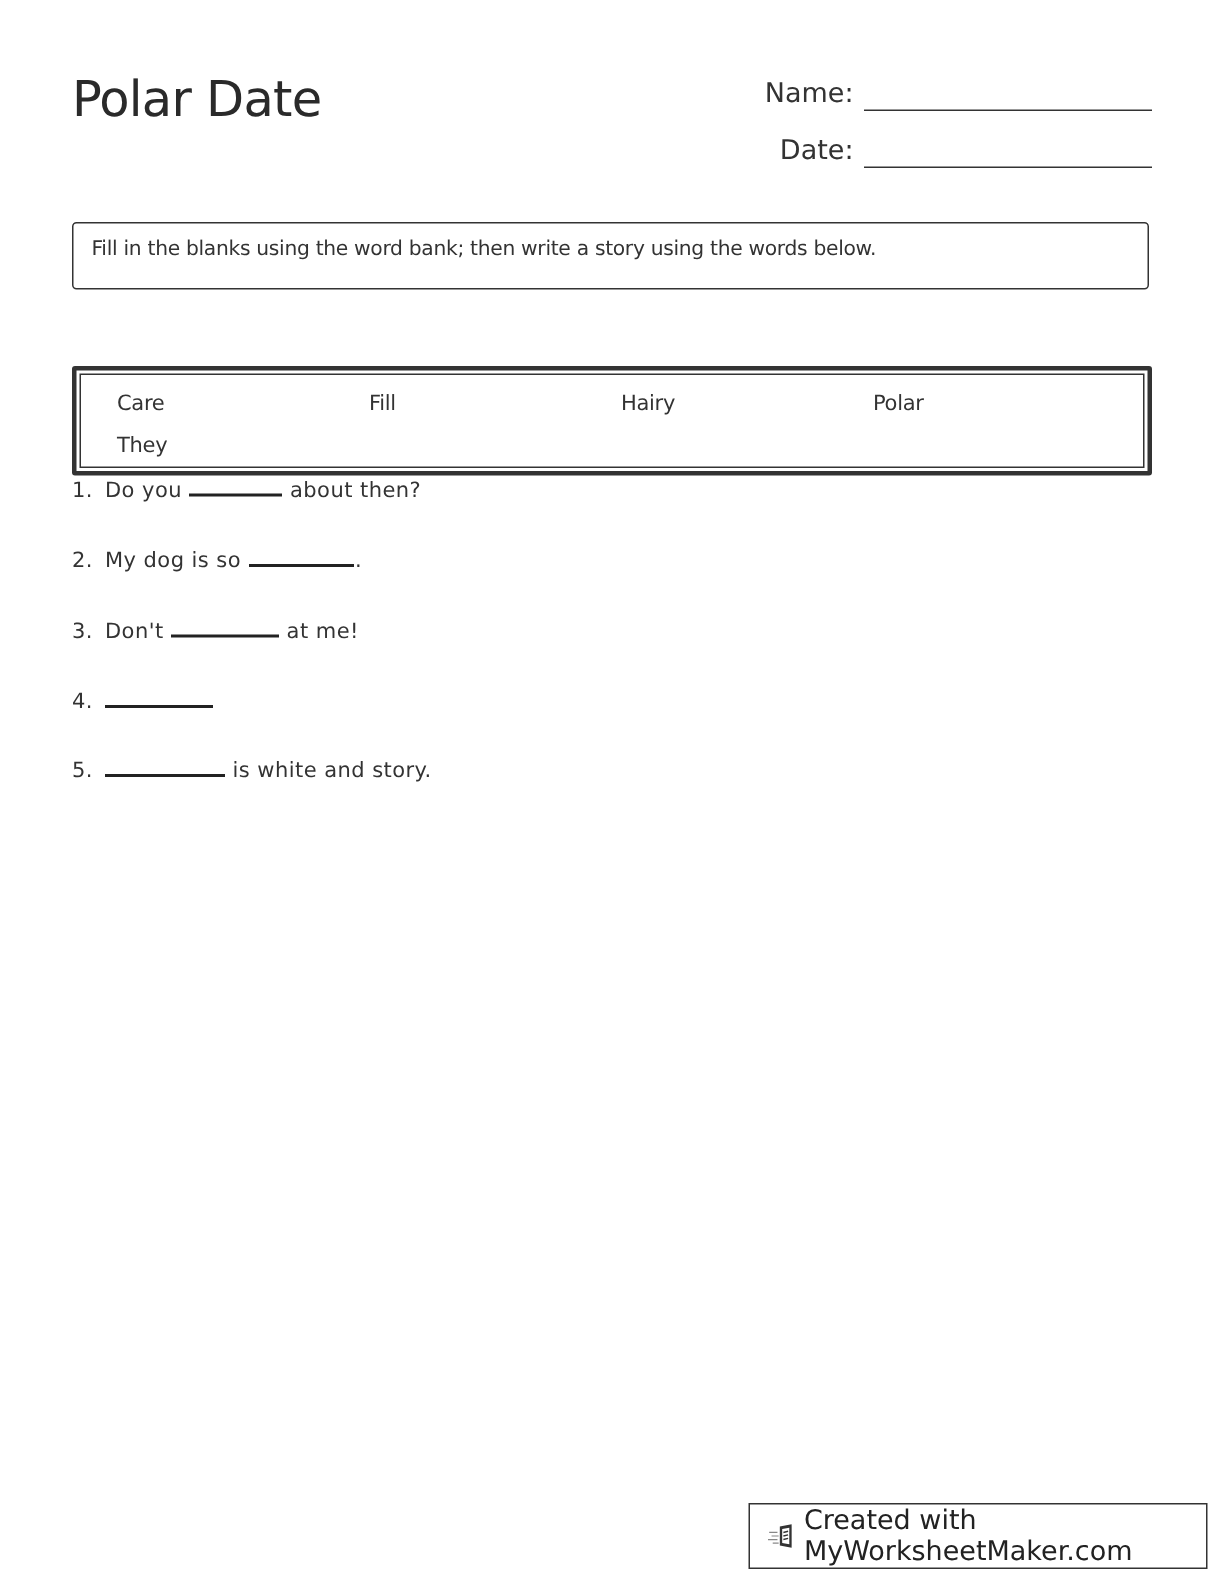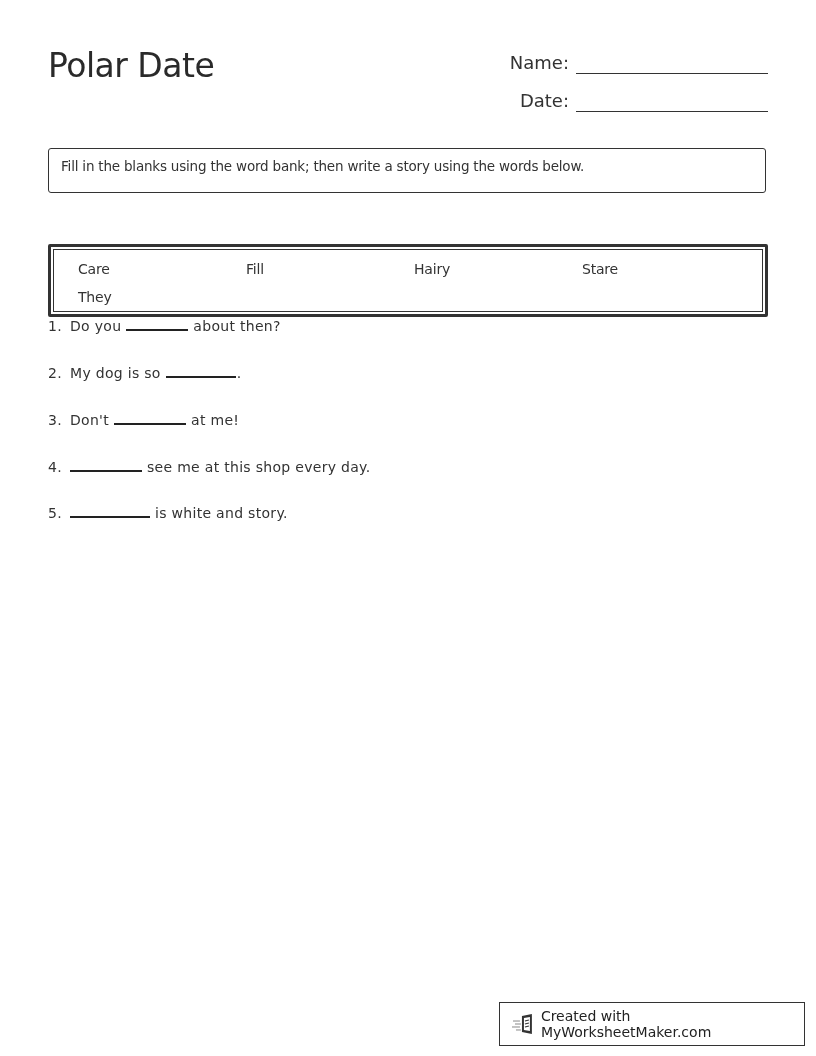--- a/index.html
+++ b/index.html
@@ -40,21 +40,21 @@
   }
   .qnum { display: inline-block; width: 22px; }
   .blank {
     display: inline-block; border-bottom: 2px solid #222; height: 14px;
     margin: 0 5px; vertical-align: baseline;
   }
   .footer {
     position: absolute; left: 499px; top: 1002px; width: 306px; height: 44px;
     border: 1px solid #333; box-sizing: border-box;
     display: flex; align-items: center; padding-left: 12px;
-    font-size: 14px; color: #222;
+    font-size: 18px; color: #222;
   }
   .footer-icon { width: 24px; height: 22px; margin-right: 5px; }
 </style>
 </head>
 <body>
 
 <h1 class="title">Polar Date</h1>
 
 <div class="field-row" style="top:52px;">
   <span class="field-label">Name:</span>
@@ -65,21 +65,21 @@
   <span class="field-line"></span>
 </div>
 
 <div class="instructions">Fill in the blanks using the word bank; then write a story using the words below.</div>
 
 <div class="wordbank">
   <div class="wordbank-inner">
     <span class="word" style="left:24px; top:11px;">Care</span>
     <span class="word" style="left:192px; top:11px;">Fill</span>
     <span class="word" style="left:360px; top:11px;">Hairy</span>
-    <span class="word" style="left:528px; top:11px;">Stare</span>
+    <span class="word" style="left:528px; top:11px;">Polar</span>
     <span class="word" style="left:24px; top:39px;text-align:center;">They</span>
   </div>
 </div>
 
 <div class="question" style="top:315px;">
   <span class="qnum">1.</span>
   <span>Do you</span>
   <span class="blank" style="width:62px;"></span>
   <span>about then?</span>
 </div>
@@ -94,21 +94,20 @@
 <div class="question" style="top:409px;">
   <span class="qnum">3.</span>
   <span>Don't</span>
   <span class="blank" style="width:72px;"></span>
   <span>at me!</span>
 </div>
 
 <div class="question" style="top:456px;">
   <span class="qnum">4.</span>
   <span class="blank" style="width:72px; margin-left:0;"></span>
-  <span>see me at this shop every day.</span>
 </div>
 
 <div class="question" style="top:502px;">
   <span class="qnum">5.</span>
   <span class="blank" style="width:80px; margin-left:0;"></span>
   <span>is white and story.</span>
 </div>
 
 <div class="footer">
   <svg class="footer-icon" viewBox="0 0 24 22">

